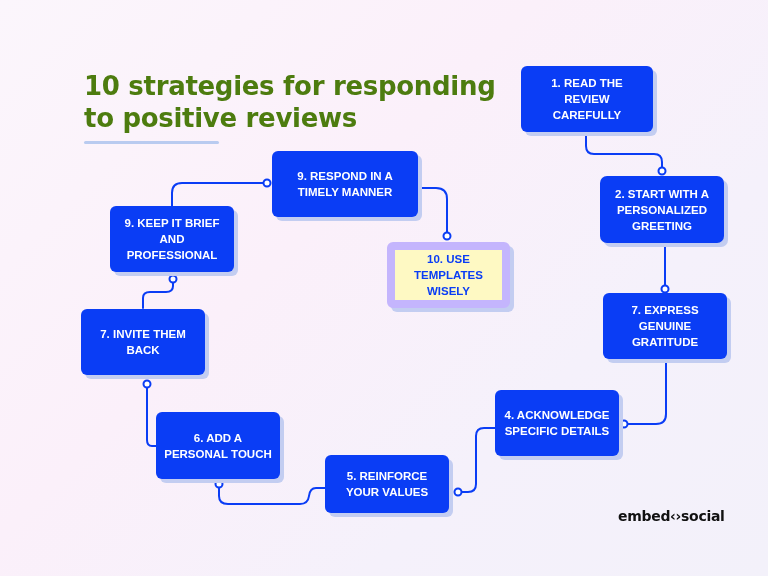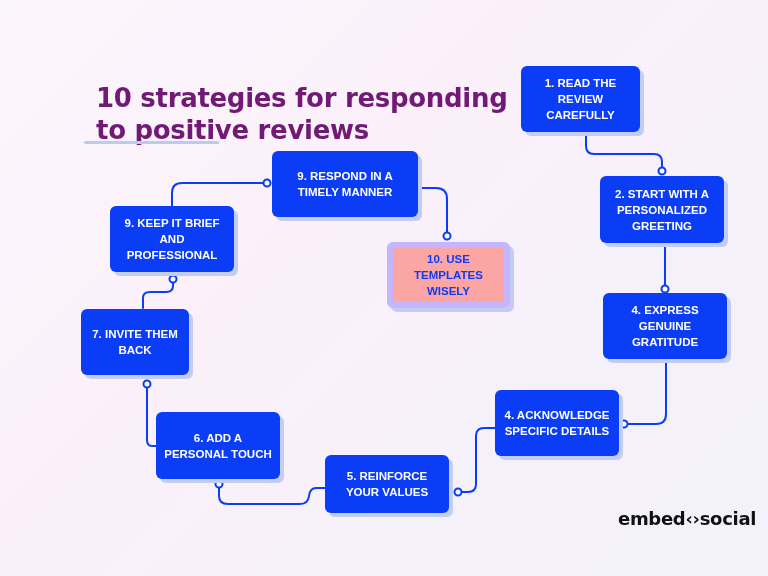--- a/index.html
+++ b/index.html
@@ -2,46 +2,46 @@
 <html><head>
   <meta charset="utf-8">
   <style>
     html, body { margin: 0; padding: 0; }
     body {
       width: 768px; height: 576px; position: relative; overflow: hidden;
       background: linear-gradient(135deg, #fbf6fc 0%, #fbf0fa 40%, #f5f1fb 70%, #f3f1fa 100%);
       font-family: "Liberation Sans", sans-serif;
     }
     .title {
-      position: absolute; left: 84px; top: 70px; margin: 12px;
+      position: absolute; left: 84px; top: 70px; margin: 0;
       font-family: "DejaVu Sans", sans-serif; font-weight: bold;
-      font-size: 26px; line-height: 32px; color: #701a75; letter-spacing: -0.3px;
+      font-size: 26px; line-height: 32px; color: #4d7c0f; letter-spacing: -0.3px;
       width: 420px;
     }
     .title-underline {
       position: absolute; left: 84px; top: 141px; width: 135px; height: 3px;
       background: #b9cbf0; border-radius: 2px;
     }
     .box {
       position: absolute; box-sizing: border-box;
       background: #0a3df5; color: #ffffff;
       border-radius: 6px;
       box-shadow: 4px 4px 0 #c3cdf1;
       display: flex; align-items: center; justify-content: center; text-align: center;
       font-family: "Liberation Sans", sans-serif; font-weight: bold; font-size: 11.5px; line-height: 16px;
       padding: 0 8px;
     }
     .box.outline {
-      background: #fca5a5; color: #0a3df5; border: 6px solid #c4b5fd;
+      background: #fef9c3; color: #0a3df5; border: 8px solid #c4b5fd;
     }
     .box span { display: block; }
     svg.connectors { position: absolute; left: 0; top: 0; }
     .logo {
       position: absolute; left: 618px; top: 508px;
-      font-family: "DejaVu Sans", sans-serif; font-weight: bold; font-size: 18px;
+      font-family: "DejaVu Sans", sans-serif; font-weight: bold; font-size: 14px;
       color: #111111; letter-spacing: -0.3px;
     }
   </style>
 </head>
 <body>
 
 <h1 class="title">10 strategies for responding to positive reviews</h1>
 <div class="title-underline"></div>
 
 <svg class="connectors" width="768" height="576">
@@ -71,39 +71,39 @@
     <circle cx="624" cy="424" r="3.5"></circle>
     <circle cx="458" cy="492" r="3.5"></circle>
     <circle cx="219" cy="484" r="3.5"></circle>
     <circle cx="147" cy="384" r="3.5"></circle>
     <circle cx="173" cy="279" r="3.5"></circle>
     <circle cx="267" cy="183" r="3.5"></circle>
     <circle cx="447" cy="236" r="3.5"></circle>
   </g>
 </svg>
 
-<div class="box" style="left:521px;top:66px;width:119px;height:66px;">
+<div class="box" style="left:521px;top:66px;width:132px;height:66px;">
   <span>1. READ THE REVIEW CAREFULLY</span>
 </div>
-<div class="box" style="left:600px;top:176px;width:124px;height:67px;">
+<div class="box" style="left:600px;top:176px;width:124px;height:67px;border-radius:7px;">
   <span>2. START WITH A PERSONALIZED GREETING</span>
 </div>
 <div class="box" style="left:603px;top:293px;width:124px;height:66px;">
-  <span>4. EXPRESS GENUINE GRATITUDE</span>
+  <span>7. EXPRESS GENUINE GRATITUDE</span>
 </div>
 <div class="box" style="left:495px;top:390px;width:124px;height:66px;align-items:center;">
   <span>4. ACKNOWLEDGE SPECIFIC DETAILS</span>
 </div>
 <div class="box" style="left:325px;top:455px;width:124px;height:58px;">
   <span>5. REINFORCE YOUR VALUES</span>
 </div>
 <div class="box" style="left:156px;top:412px;width:124px;height:67px;justify-content:flex-end;">
   <span>6. ADD A PERSONAL TOUCH</span>
 </div>
-<div class="box" style="left:81px;top:309px;width:108px;height:66px;">
+<div class="box" style="left:81px;top:309px;width:124px;height:66px;">
   <span>7. INVITE THEM BACK</span>
 </div>
 <div class="box" style="left:110px;top:206px;width:124px;height:66px;">
   <span>9. KEEP IT BRIEF AND PROFESSIONAL</span>
 </div>
 <div class="box" style="left:272px;top:151px;width:146px;height:66px;">
   <span>9. RESPOND IN A TIMELY MANNER</span>
 </div>
 <div class="box outline" style="left:387px;top:242px;width:123px;height:66px;">
   <span>10. USE TEMPLATES WISELY</span>

